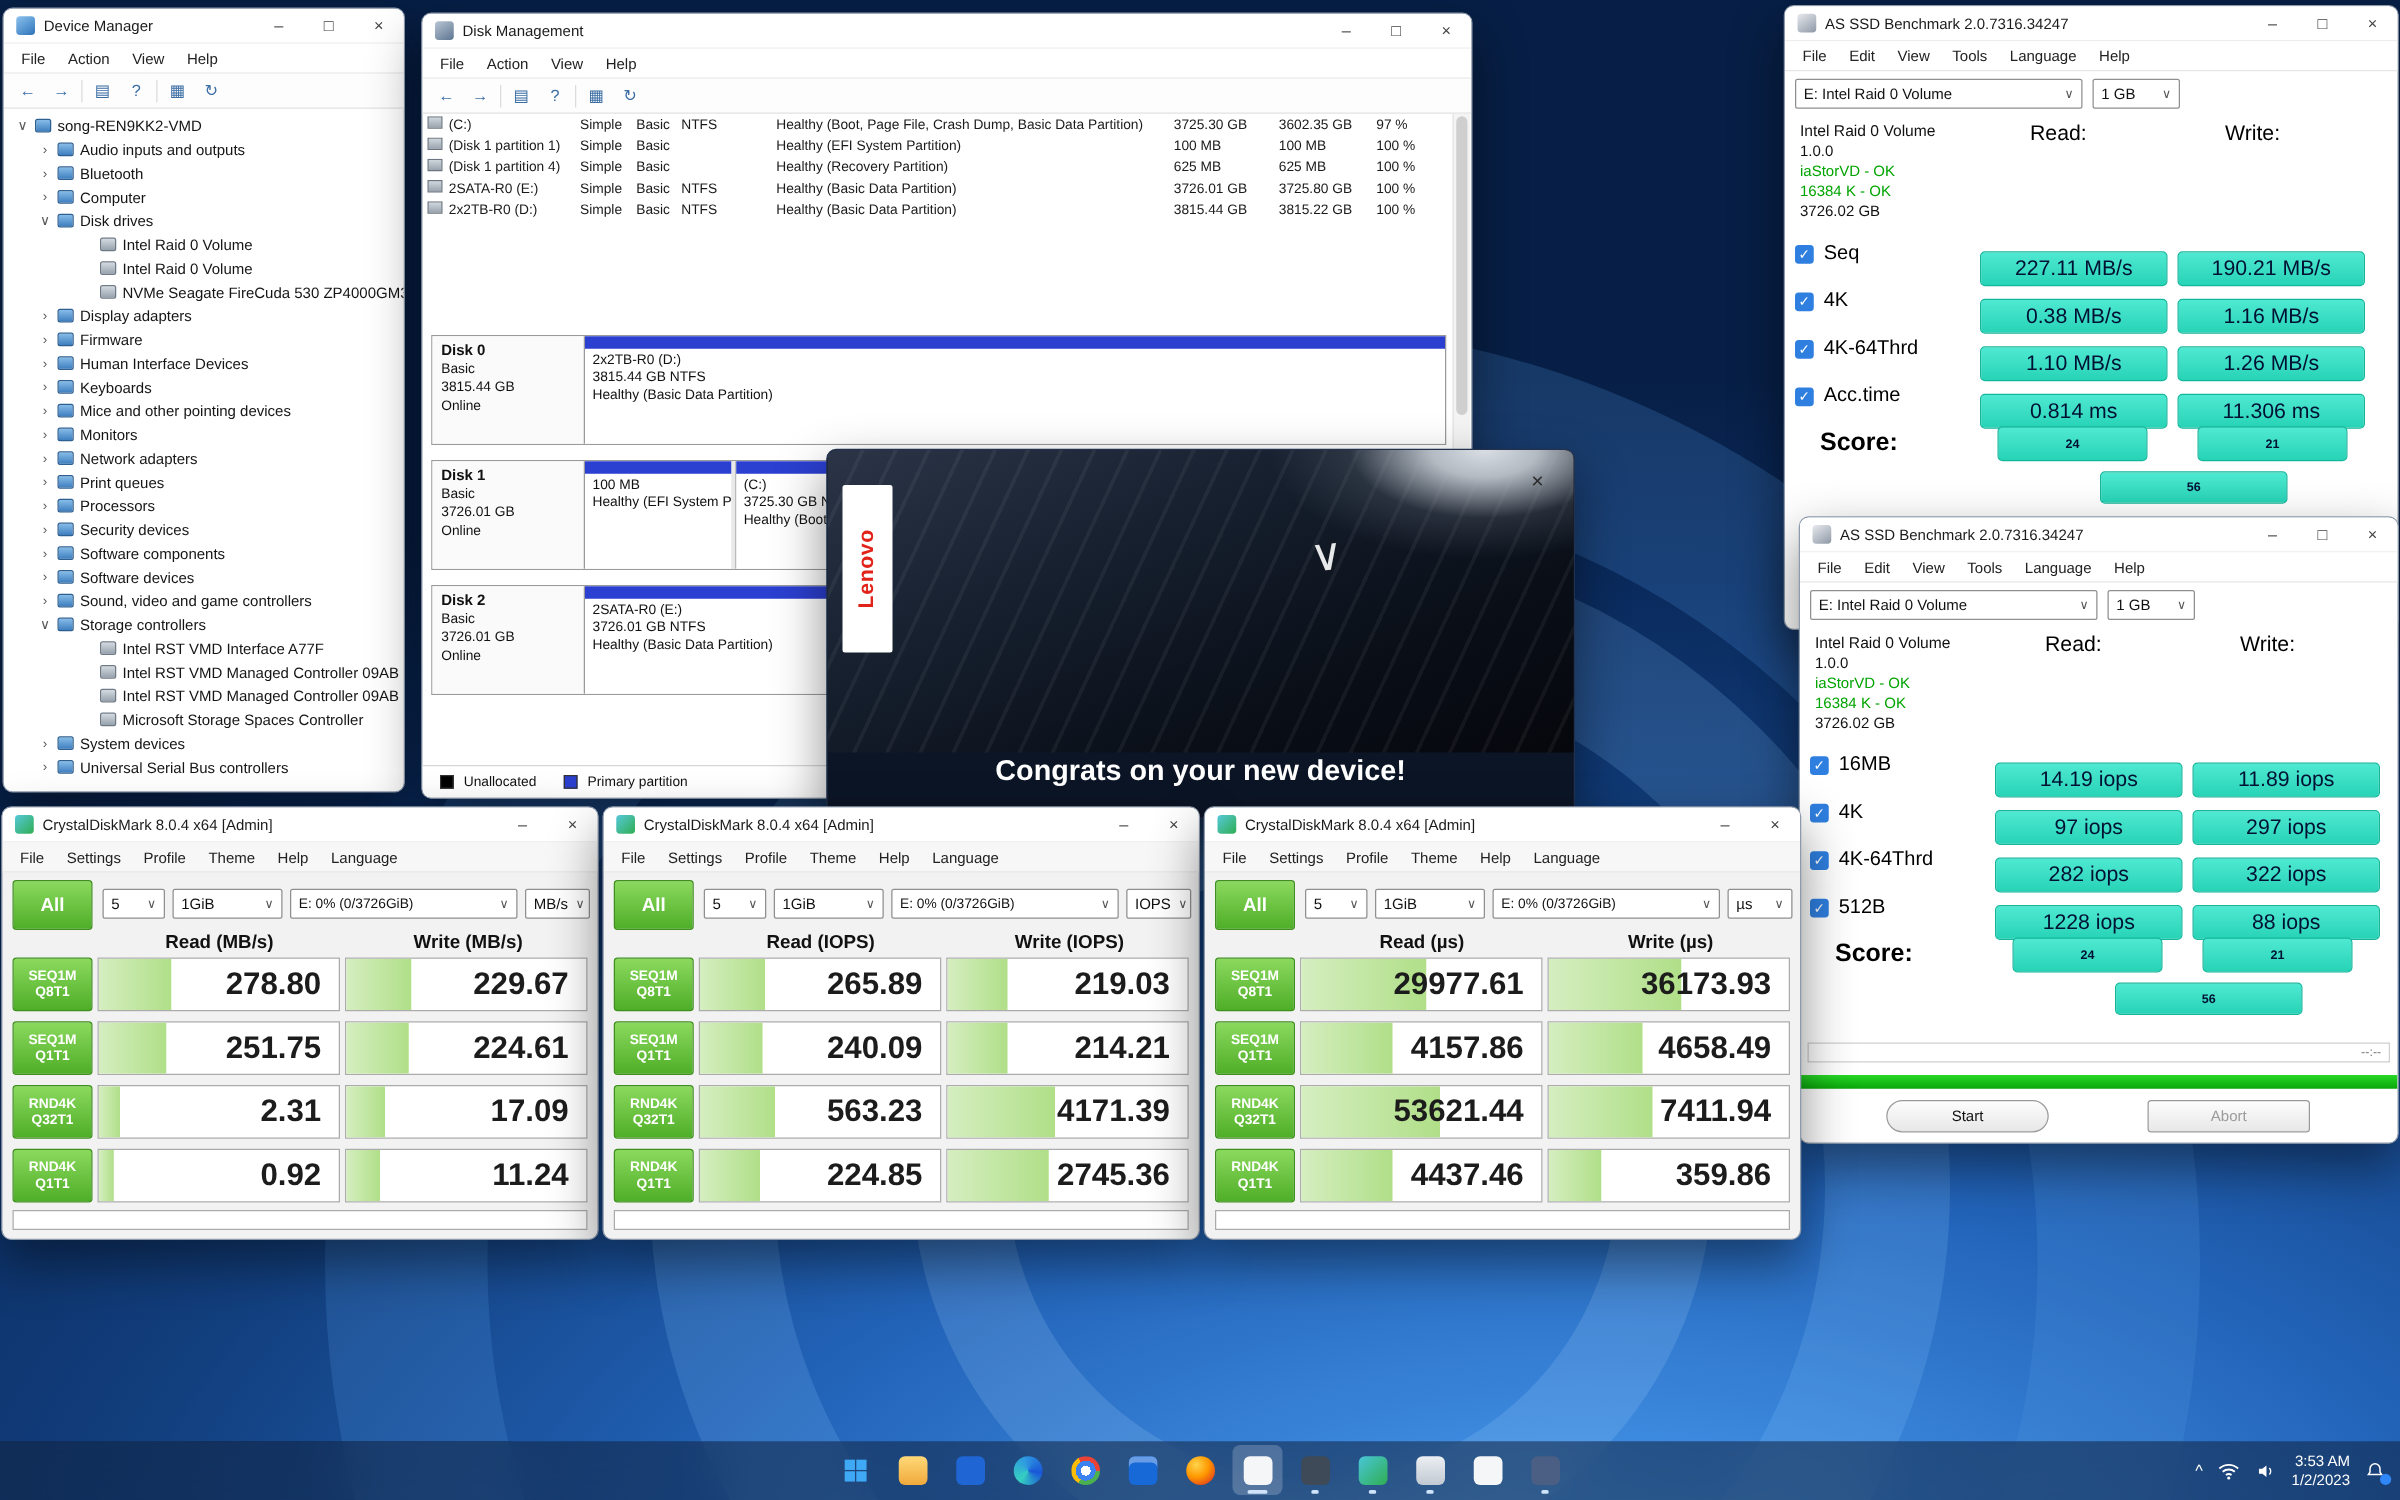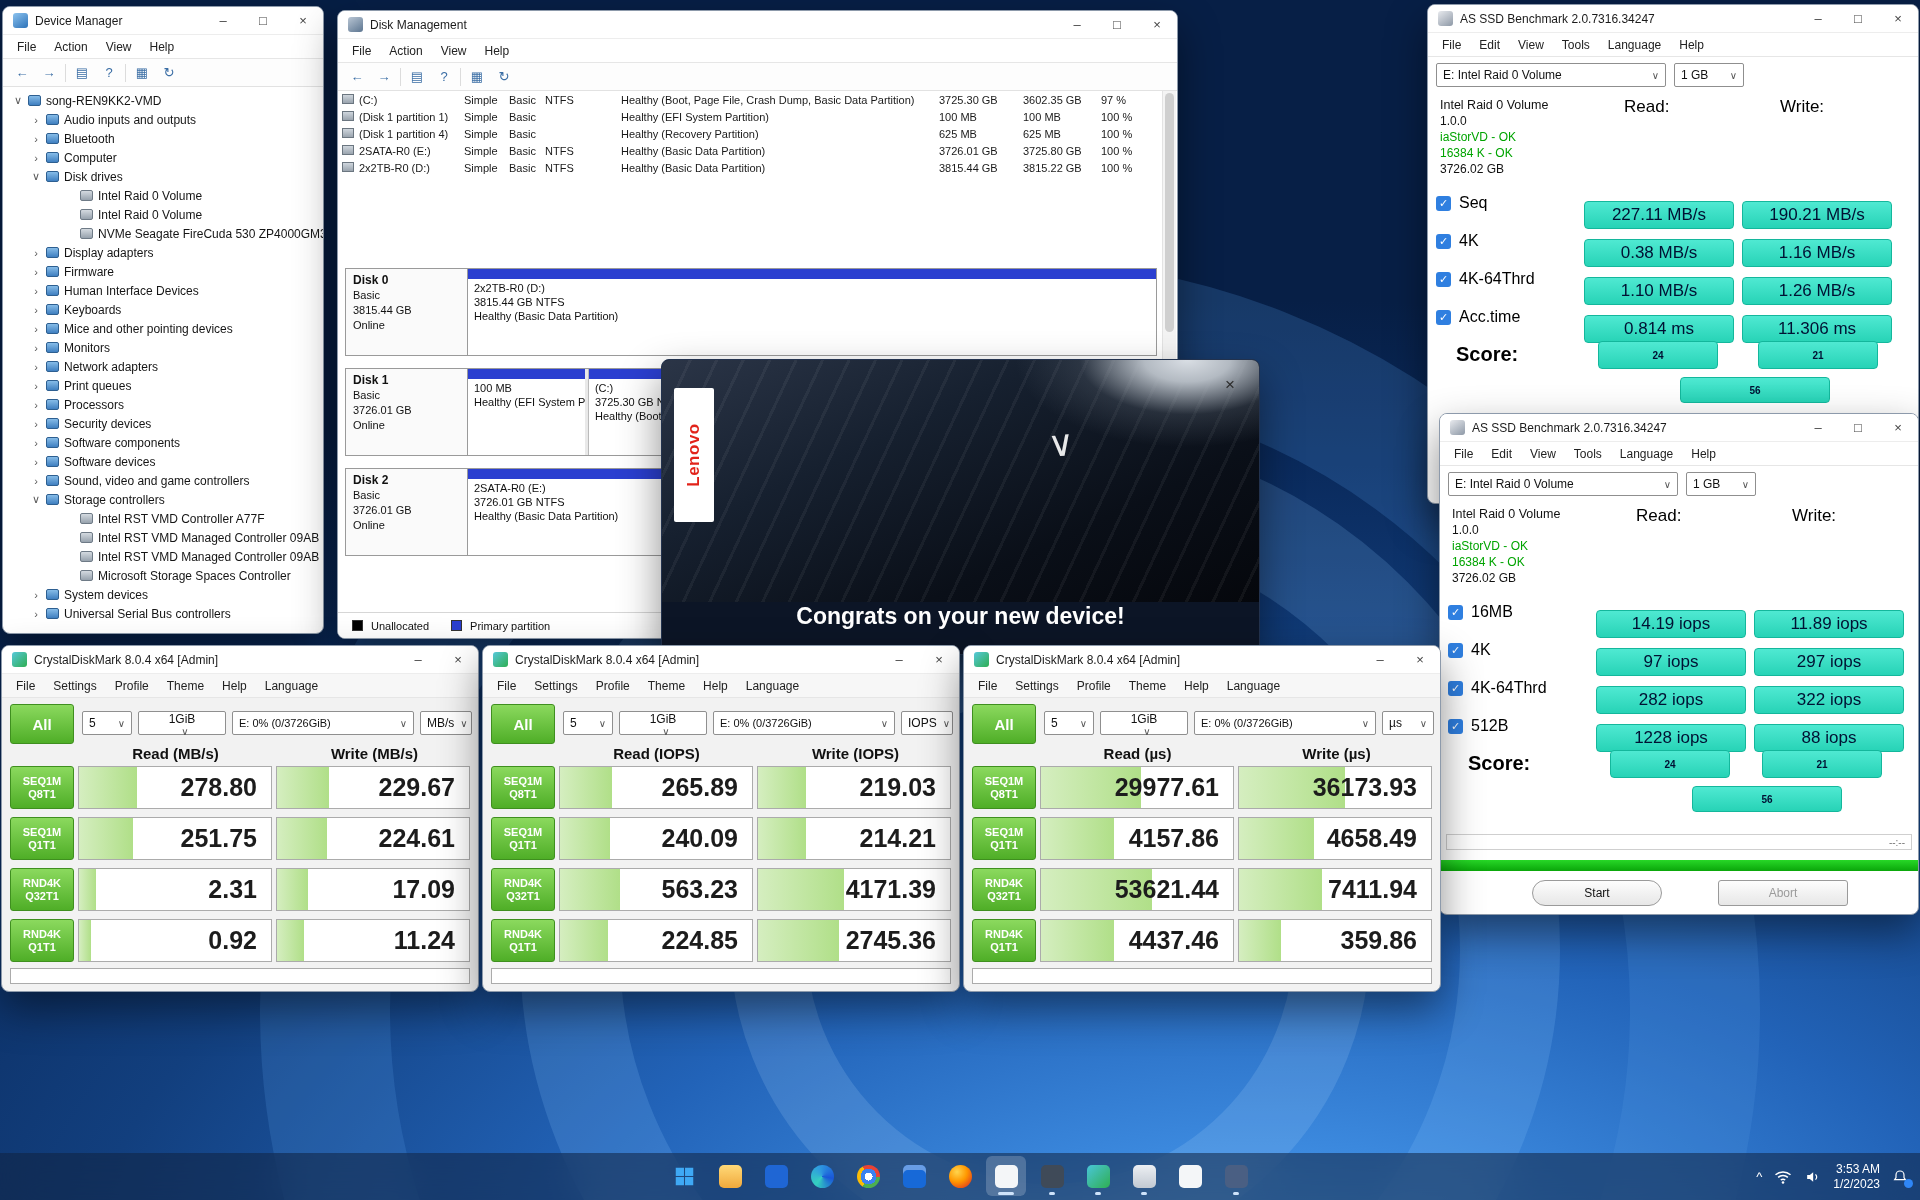--- a/index.html
+++ b/index.html
@@ -117,34 +117,34 @@
     font-size:10px;font-weight:bold;color:#013;}
   .sb-r{top:336px;left:170px;width:120px;}
   .sb-w{top:336px;left:330px;width:120px;}
   .sb-t{top:372px;left:252px;width:150px;height:26px;}
   #assd2 .sb-w{left:322px;}
   .astat{position:absolute;top:420px;left:6px;right:6px;height:16px;border:1px solid #cfcfcf;background:#fff;
     display:flex;align-items:center;justify-content:flex-end;padding-right:6px;font-size:10px;color:#777;}
   .aprog{position:absolute;top:446px;left:0;right:0;height:11px;background:linear-gradient(#27d827,#0aa60a);}
   .abtn{position:absolute;top:466px;height:26px;border:1px solid #9a9a9a;border-radius:3px;
     background:linear-gradient(#fdfdfd,#e7e7e7);display:flex;align-items:center;justify-content:center;font-size:12px;color:#111;}
-  .btn-start{left:92px;width:130px;border-radius:13px;}
+  .btn-start{left:69px;width:130px;border-radius:13px;}
   .btn-abort{left:278px;width:130px;color:#9b9b9b;}
 
   
   .cdm{background:#f2f2f2;}
   #cdm1{left:1px;top:645px;width:478px;height:347px;z-index:7;}
   #cdm2{left:482px;top:645px;width:478px;height:347px;z-index:7;}
   #cdm3{left:963px;top:645px;width:478px;height:347px;z-index:7;}
   .cdm .mbar{background:#f7f7f7;}
   .allbtn{position:absolute;top:58px;left:8px;width:64px;height:40px;border:1px solid #3f8f1f;border-radius:3px;
     background:linear-gradient(#8bd95e,#4fae27);color:#fff;font-weight:bold;font-size:15px;
     display:flex;align-items:center;justify-content:center;}
   .cdm .c-runs{top:65px;left:80px;width:50px;}
-  .cdm .c-size{top:65px;left:136px;width:88px;flex-direction:column;}
+  .cdm .c-size{top:65px;left:136px;width:88px;}
   .cdm .c-target{top:65px;left:230px;width:182px;font-size:11px;}
   .cdm .c-unit{top:65px;left:418px;width:52px;}
   .chead{position:absolute;top:99px;font-size:15px;font-weight:bold;color:#111;text-align:center;}
   .chr{left:76px;width:195px;} .chw{left:275px;width:195px;}
   .crows{position:absolute;top:120px;left:8px;right:8px;display:flex;flex-direction:column;gap:8px;}
   .crow{height:43px;display:flex;gap:4px;}
   .clabel{width:64px;flex:none;border:1px solid #3f8f1f;border-radius:3px;background:linear-gradient(#8bd95e,#4fae27);
     color:#fff;font-weight:bold;font-size:11px;line-height:13px;display:flex;flex-direction:column;
     align-items:center;justify-content:center;}
   .ccell{flex:1;position:relative;background:#fff;border:1px solid #ababab;display:flex;align-items:center;
@@ -351,21 +351,21 @@
 
       <div class="ti l1">
         <span class="chev">∨</span>
         <span class="devicon"></span>
         <span>Storage controllers</span>
       </div>
 
       <div class="ti l2">
         <span class="chev"></span>
         <span class="devicon"></span>
-        <span>Intel RST VMD Controller A77F</span>
+        <span>Intel RST VMD Interface A77F</span>
       </div>
 
       <div class="ti l2">
         <span class="chev"></span>
         <span class="devicon"></span>
         <span>Intel RST VMD Managed Controller 09AB</span>
       </div>
 
       <div class="ti l2">
         <span class="chev"></span>

